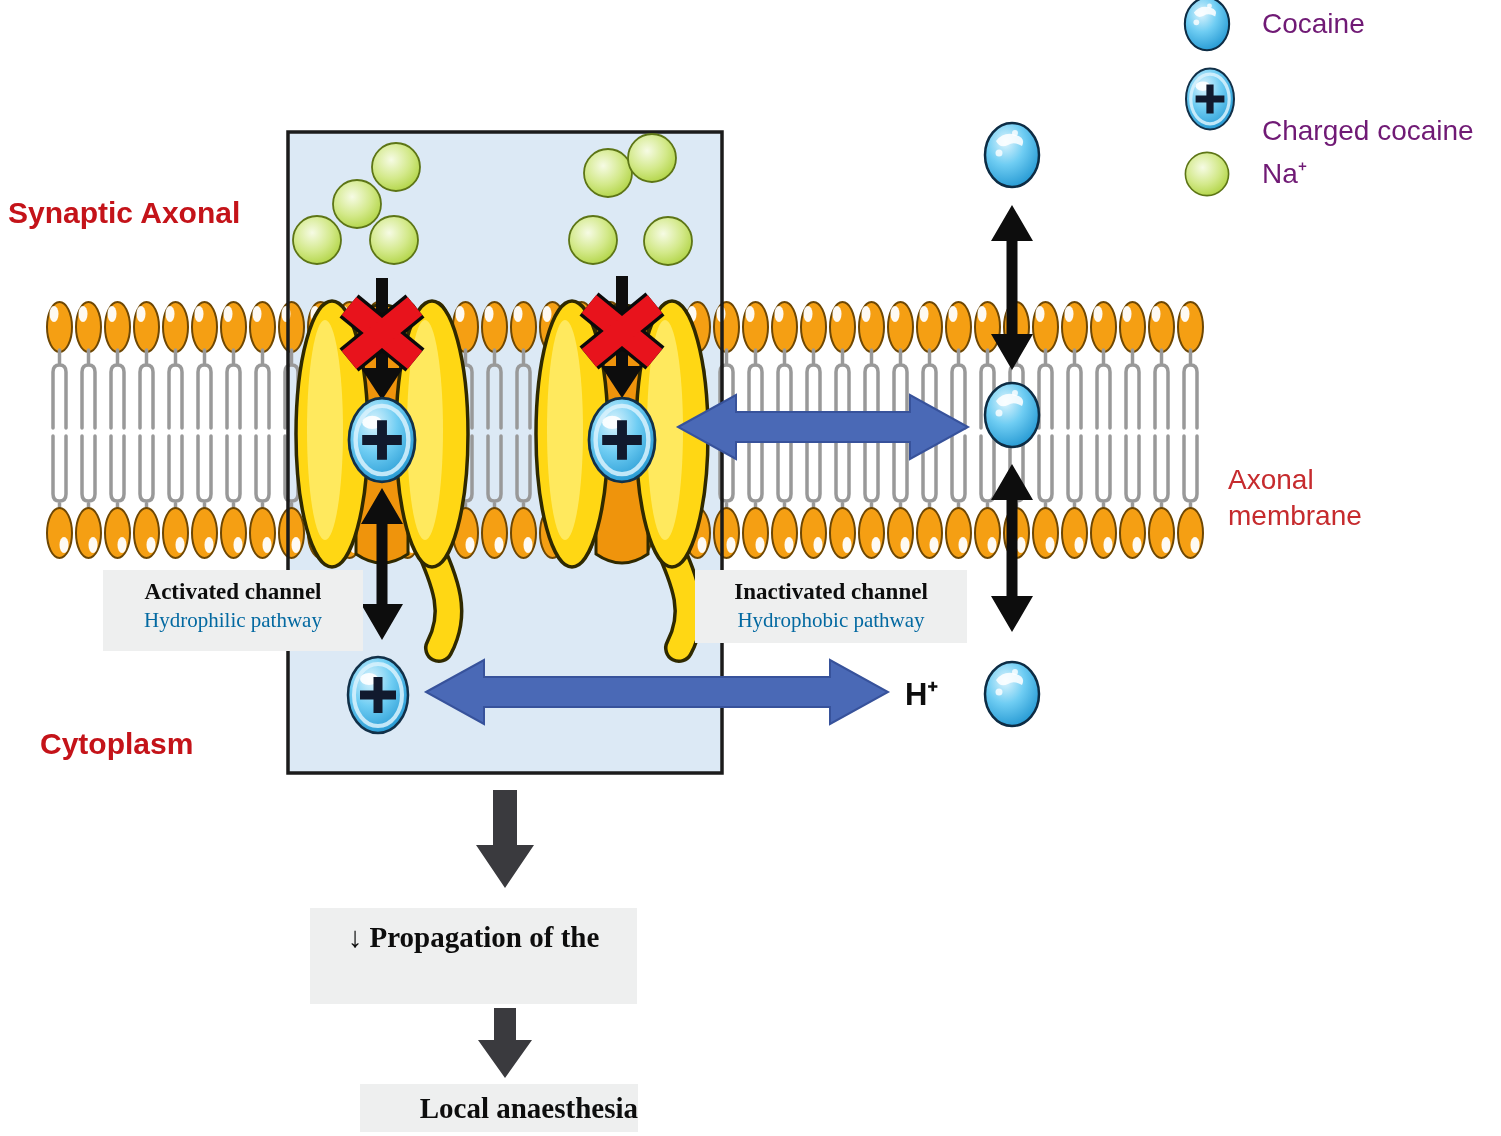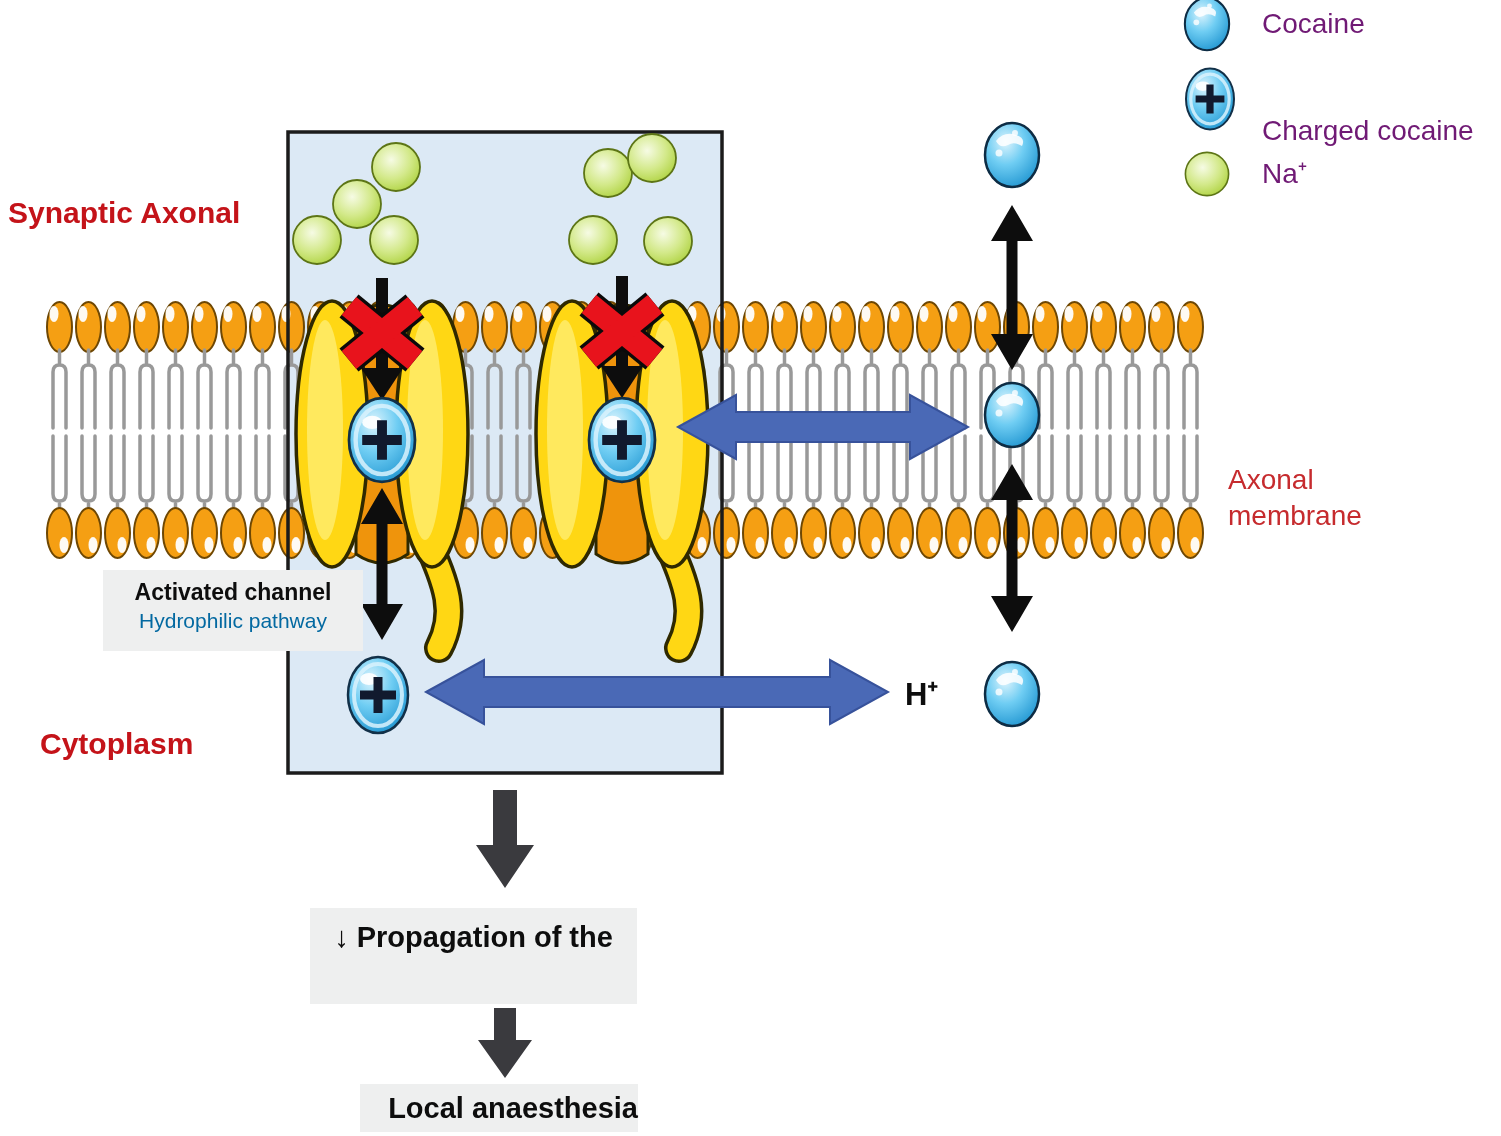--- a/index.html
+++ b/index.html
@@ -3,21 +3,21 @@
 <meta charset="utf-8">
 <style>
   html,body{margin:0;padding:0;background:#fff;}
   .canvas{position:relative;width:1501px;height:1136px;background:#ffffff;
           font-family:"Liberation Sans", sans-serif;overflow:hidden;}
   svg.art{position:absolute;left:0;top:0;}
   .lbl{position:absolute;white-space:nowrap;}
   .red-bold{color:#c41319;font-weight:bold;font-size:30px;}
   .red-reg{color:#c62b2e;font-size:28px;line-height:36px;}
   .legend-label{font-size:28px;color:#701a75;height:38px;line-height:38px;}
-  .graybox{position:absolute;background:#eeefef;text-align:center;box-sizing:border-box;}
+  .graybox{position:absolute;background:#eeefef;text-align:center;box-sizing:border-box;font-family:Liberation Serif, serif;}
   .chan-label{padding-top:7px;}
   .chan-label .t{font-weight:bold;font-size:23px;color:#0d0d0d;line-height:30px;}
   .chan-label .s{font-size:21px;color:#0369a1;line-height:27px;}
   .flow1{left:310px;top:900px;width:327px;height:96px;font-weight:bold;font-size:29px;
          line-height:38px;padding-top:10px;color:#0d0d0d;margin-top:8px;}
   .flow2{left:360px;top:1084px;width:278px;height:48px;font-weight:bold;font-size:29px;
          line-height:48px;color:#0d0d0d;text-align:right;}
   .hplus{left:905px;top:672px;font-weight:bold;font-size:31px;color:#0d0d0d;}
 </style>
 </head>
@@ -147,20 +147,24 @@
   <div class="lbl red-bold" style="left:40px;top:727px;">Cytoplasm</div>
   <div class="lbl red-reg" style="left:1228px;top:462px;">
     <div>Axonal</div>
     <div>membrane</div>
   </div>
 
   <div class="graybox chan-label" style="left:103px;top:570px;width:260px;height:81px;">
     <div class="t">Activated channel</div>
     <div class="s">Hydrophilic pathway</div>
   </div>
+  <div class="graybox chan-label" style="left:695px;top:570px;width:272px;height:73px;">
+    <div class="t">Inactivated channel</div>
+    <div class="s">Hydrophobic pathway</div>
+  </div>
 
   <div class="lbl hplus">H⁺</div>
 
   <div class="graybox flow1">
     <div>↓ Propagation of the</div>
   </div>
   <div class="graybox flow2">Local anaesthesia</div>
 
 </div>
 

